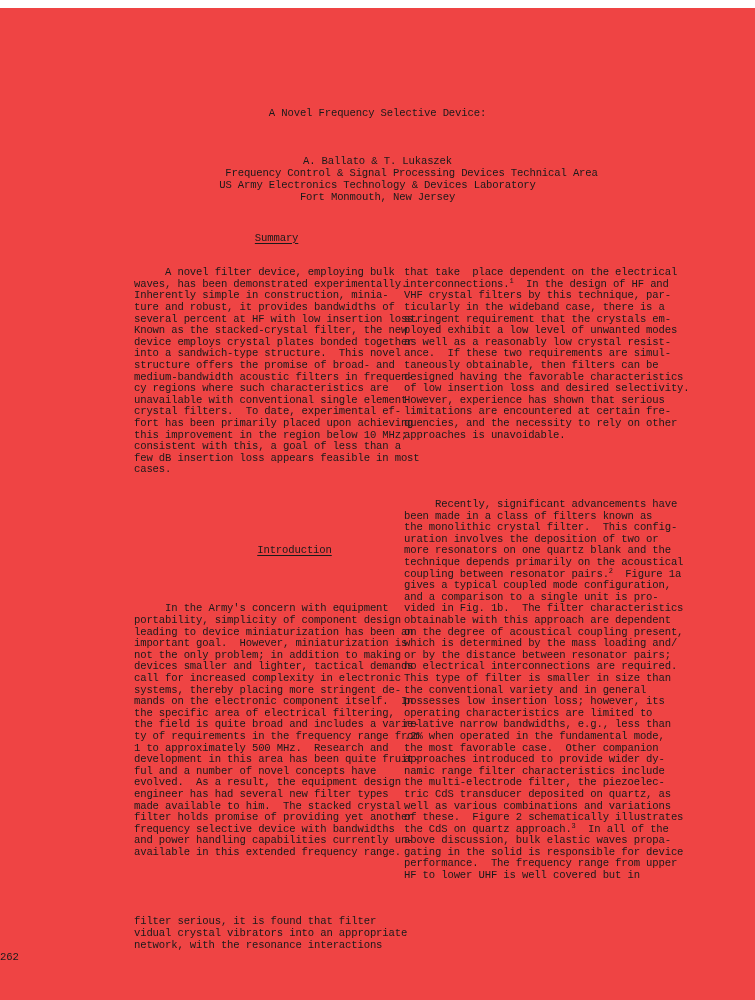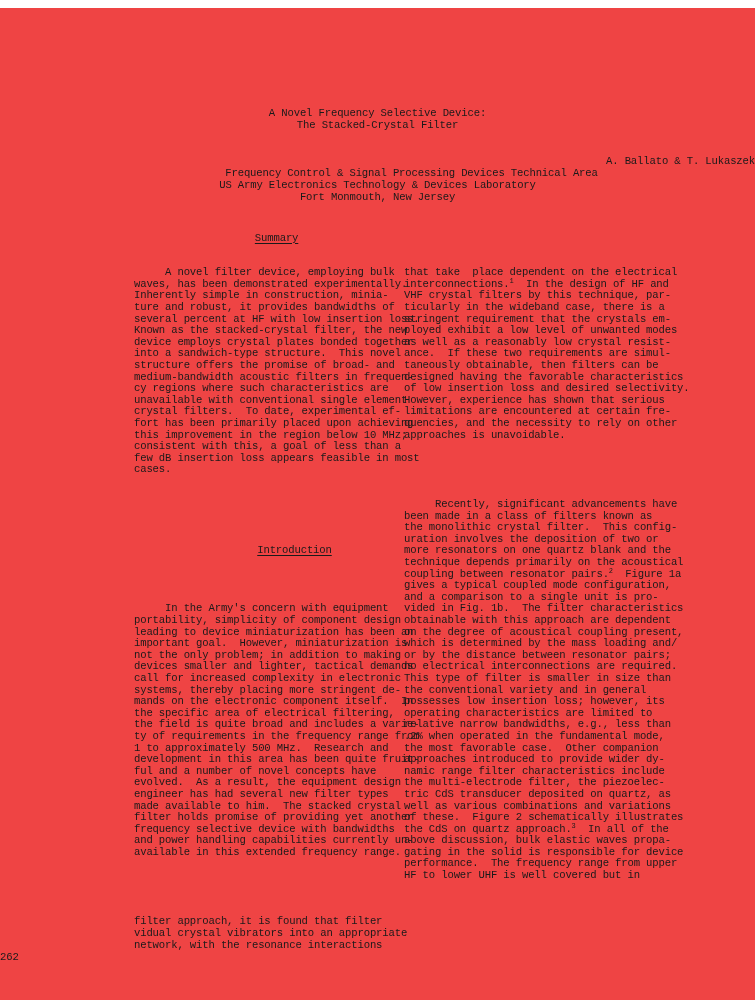--- a/index.html
+++ b/index.html
@@ -15,41 +15,40 @@
   .gap { display: block; height: 11.6px; }
   sup { font-size: 7px; line-height: 0; vertical-align: 4px; }
   .pagenum { position: absolute; left: 0; width: 755px; top: 944px; text-align: left; }
 </style>
 </head>
 <body>
 
 <div class="page mono">
 
   <div class="center" style="top:100px;">A Novel Frequency Selective Device:</div>
-  <div class="center" style="top:112px;">The Stacked-Crystal Filter</div>
 
-  <div class="center" style="top:148px;text-align:right;">A. Ballato &amp; T. Lukaszek</div>
+  <div class="center" style="top:148px;">A. Ballato &amp; T. Lukaszek</div>
   <div class="center" style="top:160px;margin-left:34px;">Frequency Control &amp; Signal Processing Devices Technical Area</div>
   <div class="center" style="top:172px;">US Army Electronics Technology &amp; Devices Laboratory</div>
   <div class="center" style="top:184px;">Fort Monmouth, New Jersey</div>
 
   <div class="col" style="left:230px; top:213px;">
     <span class="heading">Summary</span>
   </div>
 
   <div class="col col-left" id="left-col">
     <div id="summary-lines"><span class="line">     A novel filter device, employing bulk</span><span class="line">waves, has been demonstrated experimentally.</span><span class="line">Inherently simple in construction, minia-</span><span class="line">ture and robust, it provides bandwidths of</span><span class="line">several percent at HF with low insertion loss.</span><span class="line">Known as the stacked-crystal filter, the new</span><span class="line">device employs crystal plates bonded together</span><span class="line">into a sandwich-type structure.  This novel</span><span class="line">structure offers the promise of broad- and</span><span class="line">medium-bandwidth acoustic filters in frequen-</span><span class="line">cy regions where such characteristics are</span><span class="line">unavailable with conventional single element</span><span class="line">crystal filters.  To date, experimental ef-</span><span class="line">fort has been primarily placed upon achieving</span><span class="line">this improvement in the region below 10 MHz;</span><span class="line">consistent with this, a goal of less than a</span><span class="line">few dB insertion loss appears feasible in most</span><span class="line">cases.</span></div>
     <span class="gap"></span>
     <div class="line" style="padding-left:86px;">
       <span class="heading">Introduction</span>
     </div>
     <span class="gap"></span>
     <div id="intro-p1"><span class="line">     In the Army's concern with equipment</span><span class="line">portability, simplicity of component design</span><span class="line">leading to device miniaturization has been an</span><span class="line">important goal.  However, miniaturization is</span><span class="line">not the only problem; in addition to making</span><span class="line">devices smaller and lighter, tactical demands</span><span class="line">call for increased complexity in electronic</span><span class="line">systems, thereby placing more stringent de-</span><span class="line">mands on the electronic component itself.  In</span><span class="line">the specific area of electrical filtering,</span><span class="line">the field is quite broad and includes a varie-</span><span class="line">ty of requirements in the frequency range from</span><span class="line">1 to approximately 500 MHz.  Research and</span><span class="line">development in this area has been quite fruit-</span><span class="line">ful and a number of novel concepts have</span><span class="line">evolved.  As a result, the equipment design</span><span class="line">engineer has had several new filter types</span><span class="line">made available to him.  The stacked crystal</span><span class="line">filter holds promise of providing yet another</span><span class="line">frequency selective device with bandwidths</span><span class="line">and power handling capabilities currently un-</span><span class="line">available in this extended frequency range.</span></div>
     <span class="gap"></span>
-    <div id="intro-p2"><span class="line">filter approach, it is found that filter</span><span class="line">vidual crystal vibrators into an appropriate</span><span class="line">network, with the resonance interactions</span></div>
+    <div id="intro-p2"><span class="line">filter serious, it is found that filter</span><span class="line">vidual crystal vibrators into an appropriate</span><span class="line">network, with the resonance interactions</span></div>
   </div>
 
   <div class="col col-right" id="right-col">
     <div id="right-p1"><span class="line"><span>that take  place dependent on the electrical</span></span><span class="line"><span>interconnections.</span><sup>1</sup><span>  In the design of HF and</span></span><span class="line"><span>VHF crystal filters by this technique, par-</span></span><span class="line"><span>ticularly in the wideband case, there is a</span></span><span class="line"><span>stringent requirement that the crystals em-</span></span><span class="line"><span>ployed exhibit a low level of unwanted modes</span></span><span class="line"><span>as well as a reasonably low crystal resist-</span></span><span class="line"><span>ance.  If these two requirements are simul-</span></span><span class="line"><span>taneously obtainable, then filters can be</span></span><span class="line"><span>designed having the favorable characteristics</span></span><span class="line"><span>of low insertion loss and desired selectivity.</span></span><span class="line"><span>However, experience has shown that serious</span></span><span class="line"><span>limitations are encountered at certain fre-</span></span><span class="line"><span>quencies, and the necessity to rely on other</span></span><span class="line"><span>approaches is unavoidable.</span></span></div>
     <span class="gap"></span>
     <div id="right-p2"><span class="line"><span>     Recently, significant advancements have</span></span><span class="line"><span>been made in a class of filters known as</span></span><span class="line"><span>the monolithic crystal filter.  This config-</span></span><span class="line"><span>uration involves the deposition of two or</span></span><span class="line"><span>more resonators on one quartz blank and the</span></span><span class="line"><span>technique depends primarily on the acoustical</span></span><span class="line"><span>coupling between resonator pairs.</span><sup>2</sup><span>  Figure 1a</span></span><span class="line"><span>gives a typical coupled mode configuration,</span></span><span class="line"><span>and a comparison to a single unit is pro-</span></span><span class="line"><span>vided in Fig. 1b.  The filter characteristics</span></span><span class="line"><span>obtainable with this approach are dependent</span></span><span class="line"><span>on the degree of acoustical coupling present,</span></span><span class="line"><span>which is determined by the mass loading and/</span></span><span class="line"><span>or by the distance between resonator pairs;</span></span><span class="line"><span>no electrical interconnections are required.</span></span><span class="line"><span>This type of filter is smaller in size than</span></span><span class="line"><span>the conventional variety and in general</span></span><span class="line"><span>possesses low insertion loss; however, its</span></span><span class="line"><span>operating characteristics are limited to</span></span><span class="line"><span>relative narrow bandwidths, e.g., less than</span></span><span class="line"><span>.2% when operated in the fundamental mode,</span></span><span class="line"><span>the most favorable case.  Other companion</span></span><span class="line"><span>approaches introduced to provide wider dy-</span></span><span class="line"><span>namic range filter characteristics include</span></span><span class="line"><span>the multi-electrode filter, the piezoelec-</span></span><span class="line"><span>tric CdS transducer deposited on quartz, as</span></span><span class="line"><span>well as various combinations and variations</span></span><span class="line"><span>of these.  Figure 2 schematically illustrates</span></span><span class="line"><span>the CdS on quartz approach.</span><sup>3</sup><span>  In all of the</span></span><span class="line"><span>above discussion, bulk elastic waves propa-</span></span><span class="line"><span>gating in the solid is responsible for device</span></span><span class="line"><span>performance.  The frequency range from upper</span></span><span class="line"><span>HF to lower UHF is well covered but in</span></span></div>
   </div>
 
   <div class="pagenum">262</div>
 </div>

